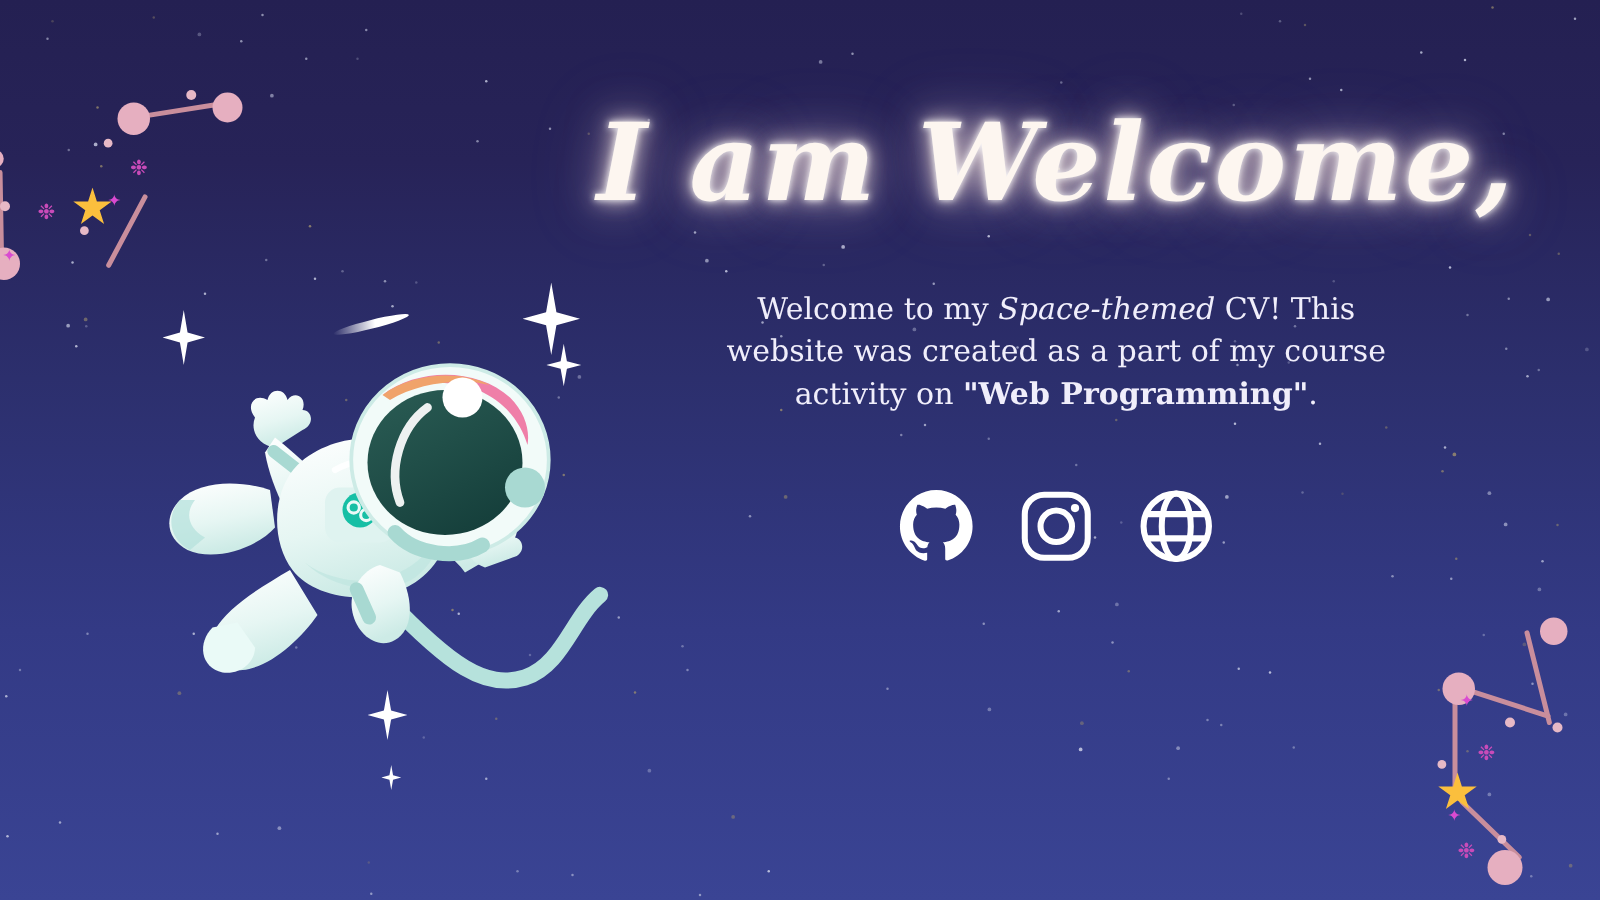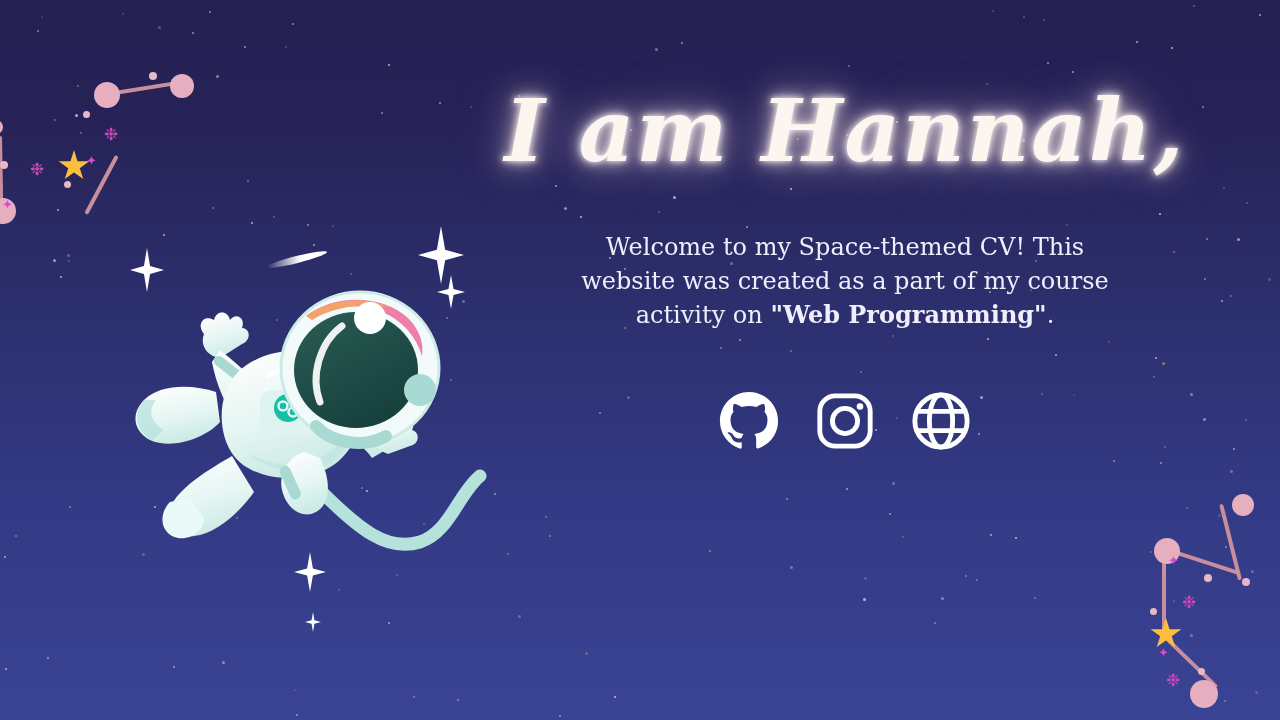--- a/index.html
+++ b/index.html
@@ -73,21 +73,21 @@
   }
 
   .blurb {
     margin-top:56px;
     width:570px;
     font-family:"DejaVu Serif", serif;
     font-size:24px;
     line-height:1.42;
     color:#f0eefb;
   }
-  .blurb .ital { }
+  .blurb .ital { font-style:italic; }
   .blurb .bold { font-weight:bold; }
 
   .socials {
     margin-top:58px;
     display:flex;
     gap:34px;
     align-items:center;
     justify-content:center;
   }
   .social-link {
@@ -410,21 +410,21 @@
       <circle cx="250" cy="38" r="16" fill="#ffffff"></circle>
 
       <circle cx="300" cy="110" r="16" fill="#a8d9d2"></circle>
 
       <path d="M196 146 C 212 164, 246 168, 266 156" stroke="#a8d9d2" stroke-width="12" fill="none" stroke-linecap="round"></path>
     </svg>
   </div>
 
   <div class="content">
 
-    <h1 class="headline">I am Hannah,</h1>
+    <h1 class="headline">I am Welcome,</h1>
 
 
     <p class="blurb"><span>Welcome to my </span><span class="ital">Space-themed</span><span> CV! This website was created as a part of my course activity on </span><span class="bold">"Web Programming"</span><span>.</span></p>
 
     <div class="socials">
 
       <a class="social-link" title="GitHub">
         <svg viewBox="0 0 64 64">
           <path fill="#ffffff" d="M32 2C15.4 2 2 15.4 2 32c0 13.3 8.6 24.5 20.5 28.5 1.5.3 2-.6 2-1.4v-5.2
             c-8.3 1.8-10.1-4-10.1-4-1.4-3.5-3.3-4.4-3.3-4.4-2.7-1.9.2-1.8.2-1.8 3 .2 4.6 3.1 4.6 3.1

